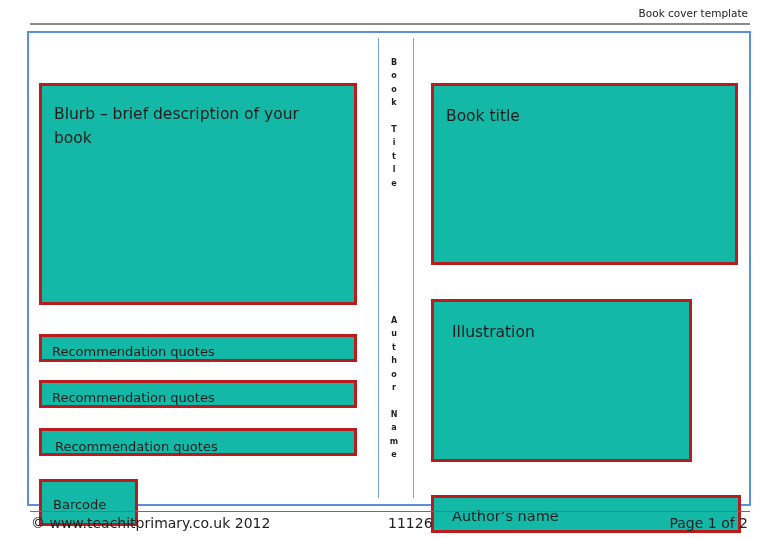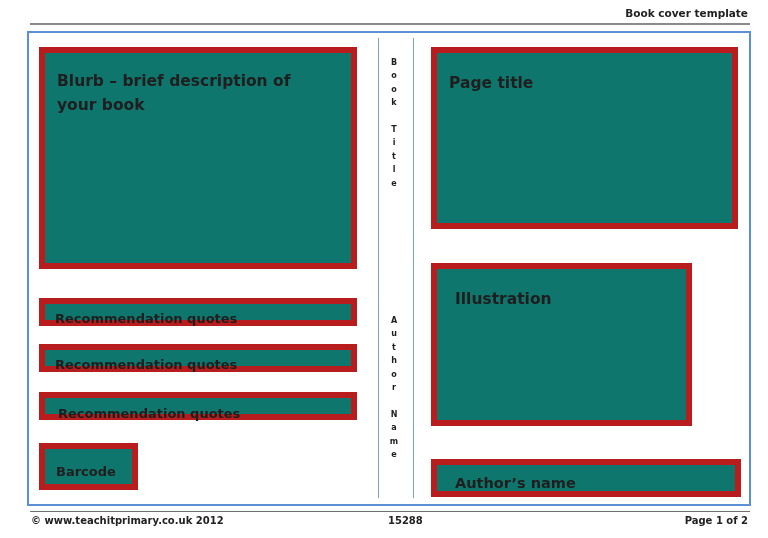--- a/index.html
+++ b/index.html
@@ -1,29 +1,29 @@
 <!DOCTYPE html>
 <html><head>
   <meta charset="utf-8">
   <style>
     html, body { margin: 0; padding: 0; background: #ffffff; }
     body { width: 768px; height: 538px; position: relative; overflow: hidden;
            font-family: "DejaVu Sans", sans-serif; color: #1a1a1a; }
-    .abs { position: absolute; font-weight: bold; }
+    .abs { position: absolute; }
     .header-title { right: 20px; top: 7px; font-size: 10.5px; color: #222; white-space: nowrap; }
     .rule { background: #8a8a8a; height: 2px; }
     .outer { left: 27px; top: 31px; width: 720px; height: 471px; border: 2px solid #5b8fd6; box-sizing: content-box; }
-    .box { border: 6px solid #b91c1c; box-sizing: border-box; background: #0f766e; }
+    .box { border: 3px solid #b91c1c; box-sizing: border-box; background: #14b8a6; margin-top: 36px; }
     .big-label { font-size: 15.5px; line-height: 24px; color: #1e1e1e; }
     .small-label { font-size: 13px; color: #1e1e1e; white-space: nowrap; }
     .spine-line { width: 1px; background: #7aa0d8; }
     .spine-text { font-family: "DejaVu Sans", sans-serif; font-weight: bold; font-size: 8px; color: #1e1e1e;
                   text-align: center; width: 20px; line-height: 13.4px; }
     .spine-text span { display: block; }
-    .footer { font-size: 10px; color: #222; white-space: nowrap; }
+    .footer { font-size: 14px; color: #222; white-space: nowrap; }
   </style>
 </head>
 <body>
 
 <div class="abs header-title">Book cover template</div>
 <div class="abs rule" style="left:30px; top:23px; width:720px;"></div>
 
 <div class="abs outer"></div>
 
 <div class="abs box" style="left:39px; top:47px; width:318px; height:222px;">
@@ -68,27 +68,27 @@
   <span>o</span>
   <span>r</span>
   <span style="height:13.4px;"></span>
   <span>N</span>
   <span>a</span>
   <span>m</span>
   <span>e</span>
 </div>
 
 <div class="abs box" style="left:431px; top:47px; width:307px; height:182px;">
-  <div class="abs big-label" style="left:12px; top:18px;">Page title</div>
+  <div class="abs big-label" style="left:12px; top:18px;">Book title</div>
 </div>
 
 <div class="abs box" style="left:431px; top:263px; width:261px; height:163px;">
   <div class="abs big-label" style="left:18px; top:18px;">Illustration</div>
 </div>
 
 <div class="abs box" style="left:431px; top:459px; width:310px; height:38px;">
   <div class="abs big-label" style="left:18px; top:6px; font-size:14.5px;">Author’s name</div>
 </div>
 
 <div class="abs rule" style="left:30px; top:511px; width:720px; height:1px; background:#6e6e6e;"></div>
 <div class="abs footer" style="left:31px; top:515px;">© www.teachitprimary.co.uk 2012</div>
-<div class="abs footer" style="left:388px; top:515px;">15288</div>
+<div class="abs footer" style="left:388px; top:515px;">11126</div>
 <div class="abs footer" style="right:20px; top:515px;">Page 1 of 2</div>
 
 </body></html>

